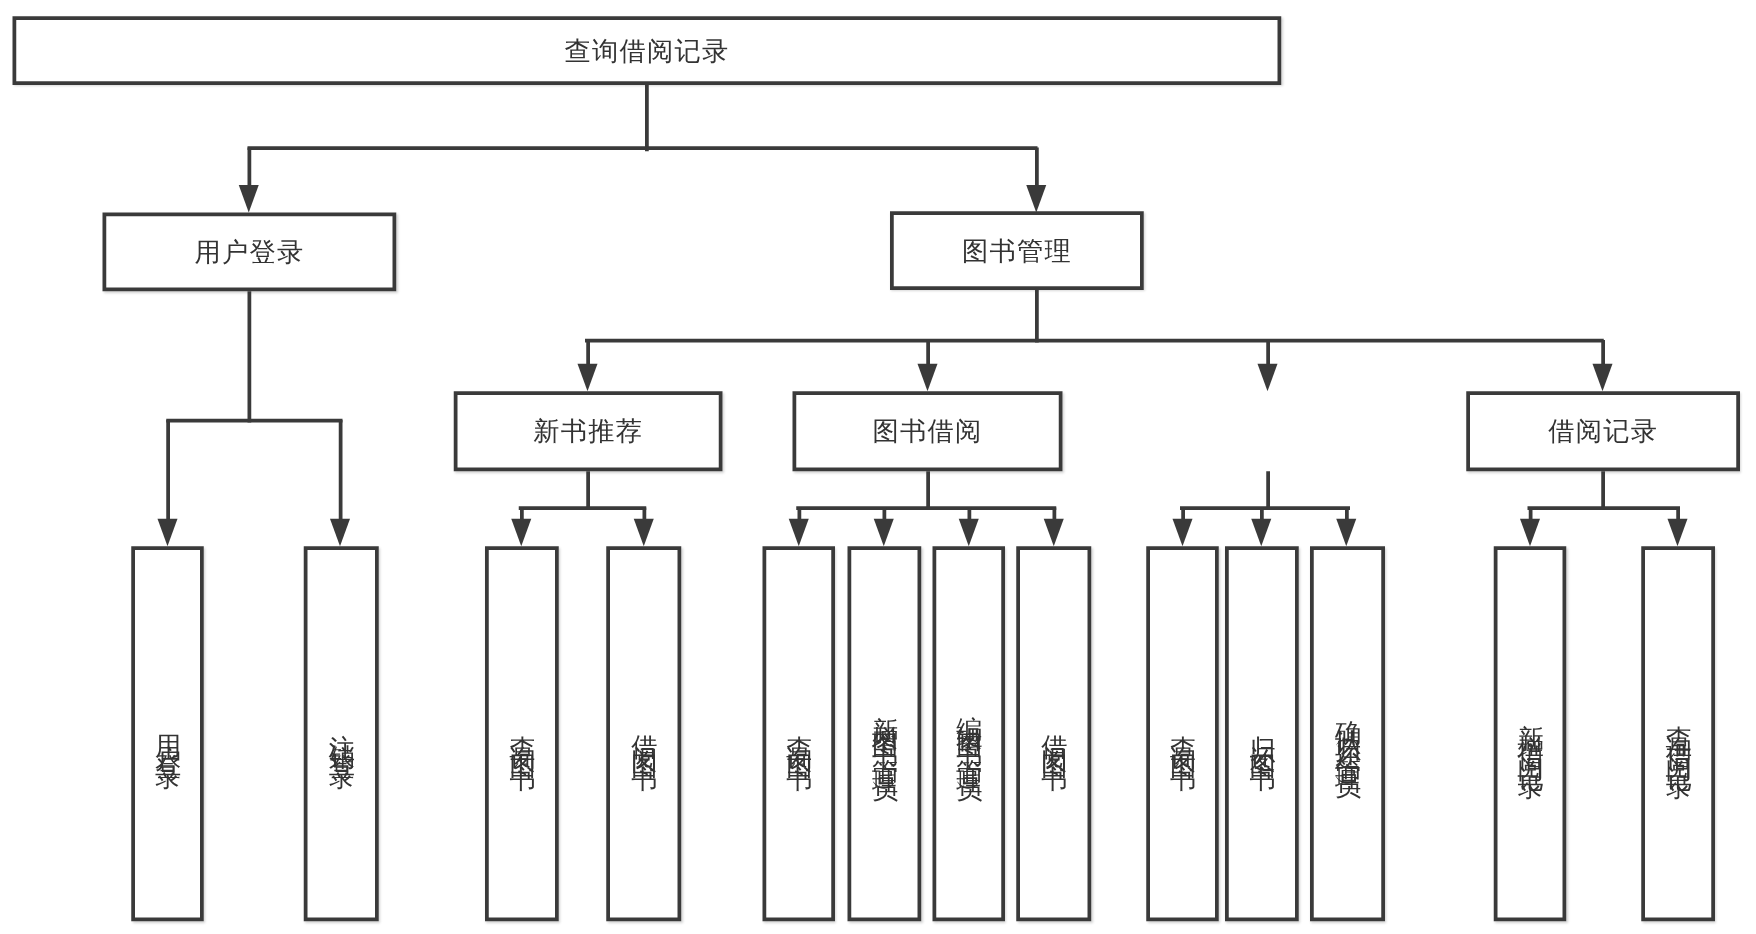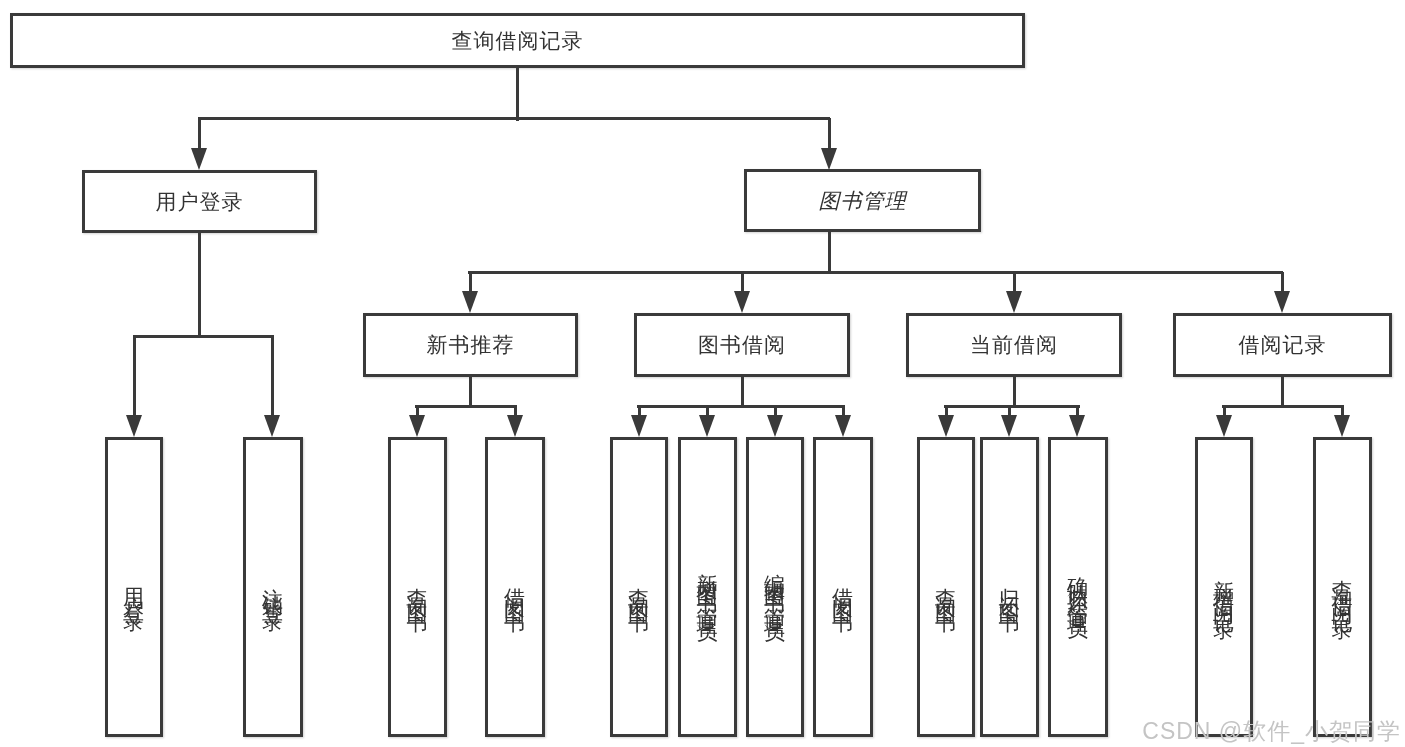--- a/index.html
+++ b/index.html
@@ -61,25 +61,24 @@
   }
 </style>
 </head>
 <body>
 
 <div class="canvas">
 
   <div class="node" style="left:10px; top:13px; width:1015px; height:55px;">查询借阅记录</div>
 
   <div class="node" style="left:82px; top:170px; width:235px; height:63px;">用户登录</div>
-  <div class="node" style="left:744px; top:169px; width:237px; height:63px;font-style:italic;">图书管理</div>
+  <div class="node" style="left:712px; top:169px; width:203px; height:63px;">图书管理</div>
 
   <div class="node" style="left:634px; top:313px; width:216px; height:64px;">图书借阅</div>
   <div class="node" style="left:363px; top:313px; width:215px; height:64px;">新书推荐</div>
-  <div class="node" style="left:906px; top:313px; width:216px; height:64px;">当前借阅</div>
   <div class="node" style="left:1173px; top:313px; width:219px; height:64px;">借阅记录</div>
 
   <div class="vbox" style="left:105px; width:58px;">用户登录</div>
   <div class="vbox" style="left:243px; width:60px;">注销登录</div>
 
   <div class="vbox" style="left:388px; width:59px;">查询图书</div>
   <div class="vbox" style="left:485px; width:60px;">借阅图书</div>
 
   <div class="vbox" style="left:610px; width:58px;">查询图书</div>
   <div class="vbox" style="left:678px; width:59px; letter-spacing:7px;">新增图书（管理员）</div>
@@ -145,15 +144,14 @@
   <div class="vline" style="left:1076px; top:406px; height:11px;"></div>
   <div class="arrow" style="left:1069px; top:415px;"></div>
 
   <div class="vline" style="left:1281px; top:377px; height:31px;"></div>
   <div class="hline" style="left:1222px; top:405px; width:122px;"></div>
   <div class="vline" style="left:1223px; top:406px; height:11px;"></div>
   <div class="arrow" style="left:1216px; top:415px;"></div>
   <div class="vline" style="left:1341px; top:406px; height:11px;"></div>
   <div class="arrow" style="left:1334px; top:415px;"></div>
 
-  <div class="watermark">CSDN @软件_小贺同学</div>
 
 </div>
 
 </body></html>

